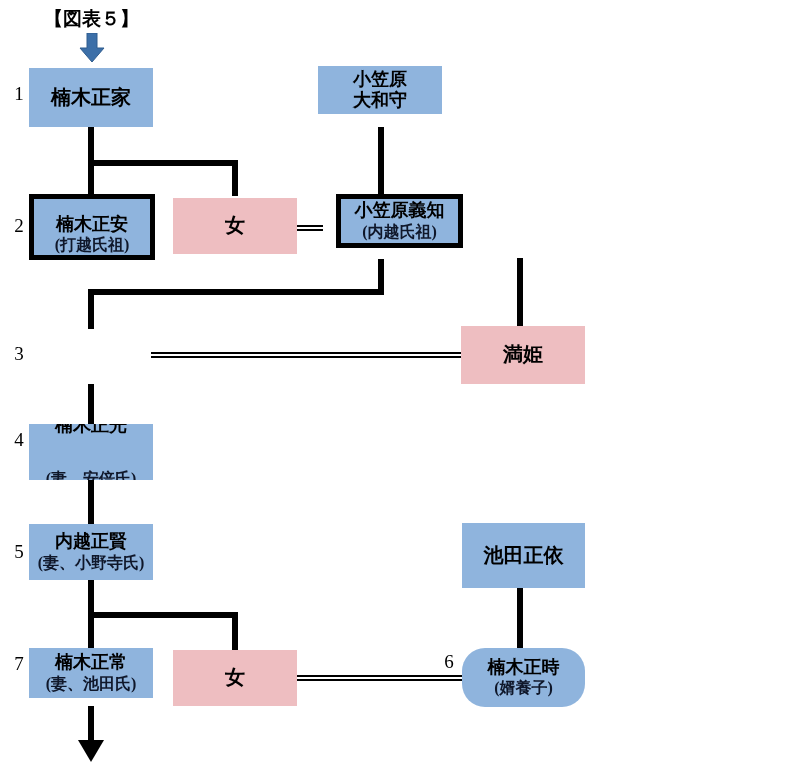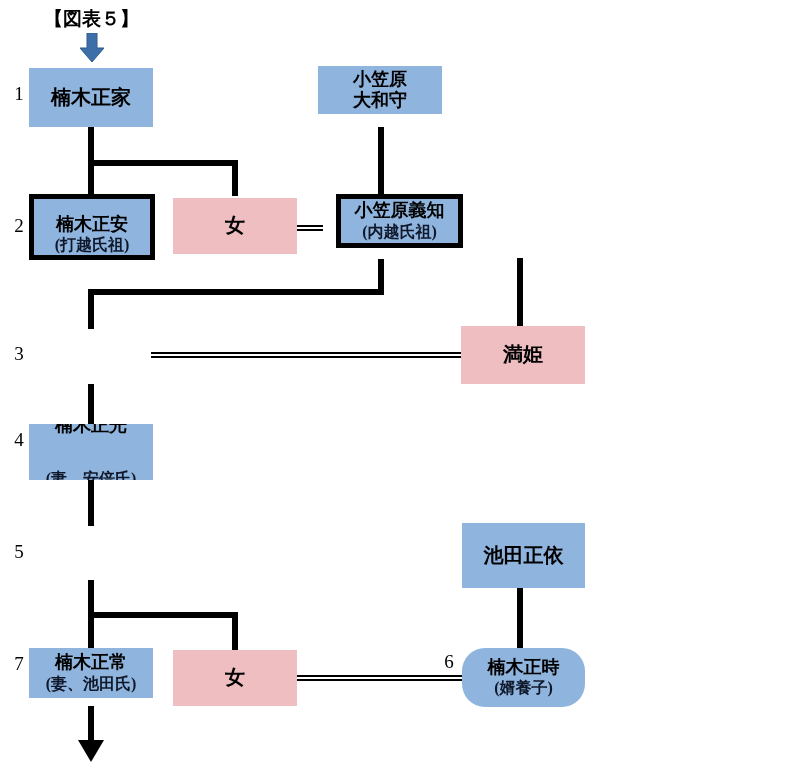--- a/index.html
+++ b/index.html
@@ -192,20 +192,24 @@
 
   <div class="node pink single" style="left:461px; top:326px; width:124px; height:58px;align-items:center;">
     <div class="nm">満姫</div>
   </div>
 
   <div class="node blue" style="left:29px; top:424px; width:124px; height:56px;gap:32px;">
     <div class="nm">楠木正光</div>
     <div class="sub">(妻、安倍氏)</div>
   </div>
 
+  <div class="node blue" style="left:29px; top:524px; width:124px; height:56px;">
+    <div class="nm">内越正賢</div>
+    <div class="sub">(妻、小野寺氏)</div>
+  </div>
 
   <div class="node blue single" style="left:462px; top:523px; width:123px; height:65px;">
     <div class="nm">池田正依</div>
   </div>
 
   <div class="node blue" style="left:29px; top:648px; width:124px; height:50px;">
     <div class="nm">楠木正常</div>
     <div class="sub">(妻、池田氏)</div>
   </div>
 

